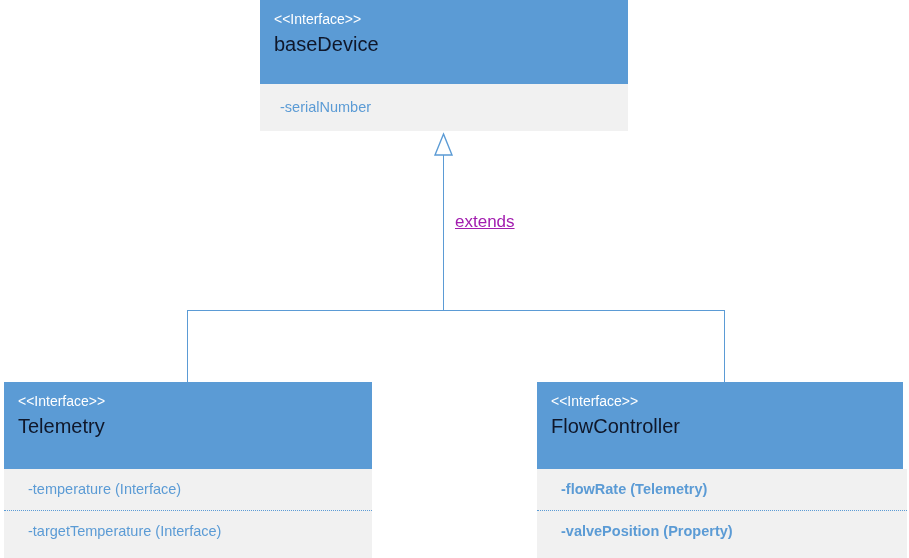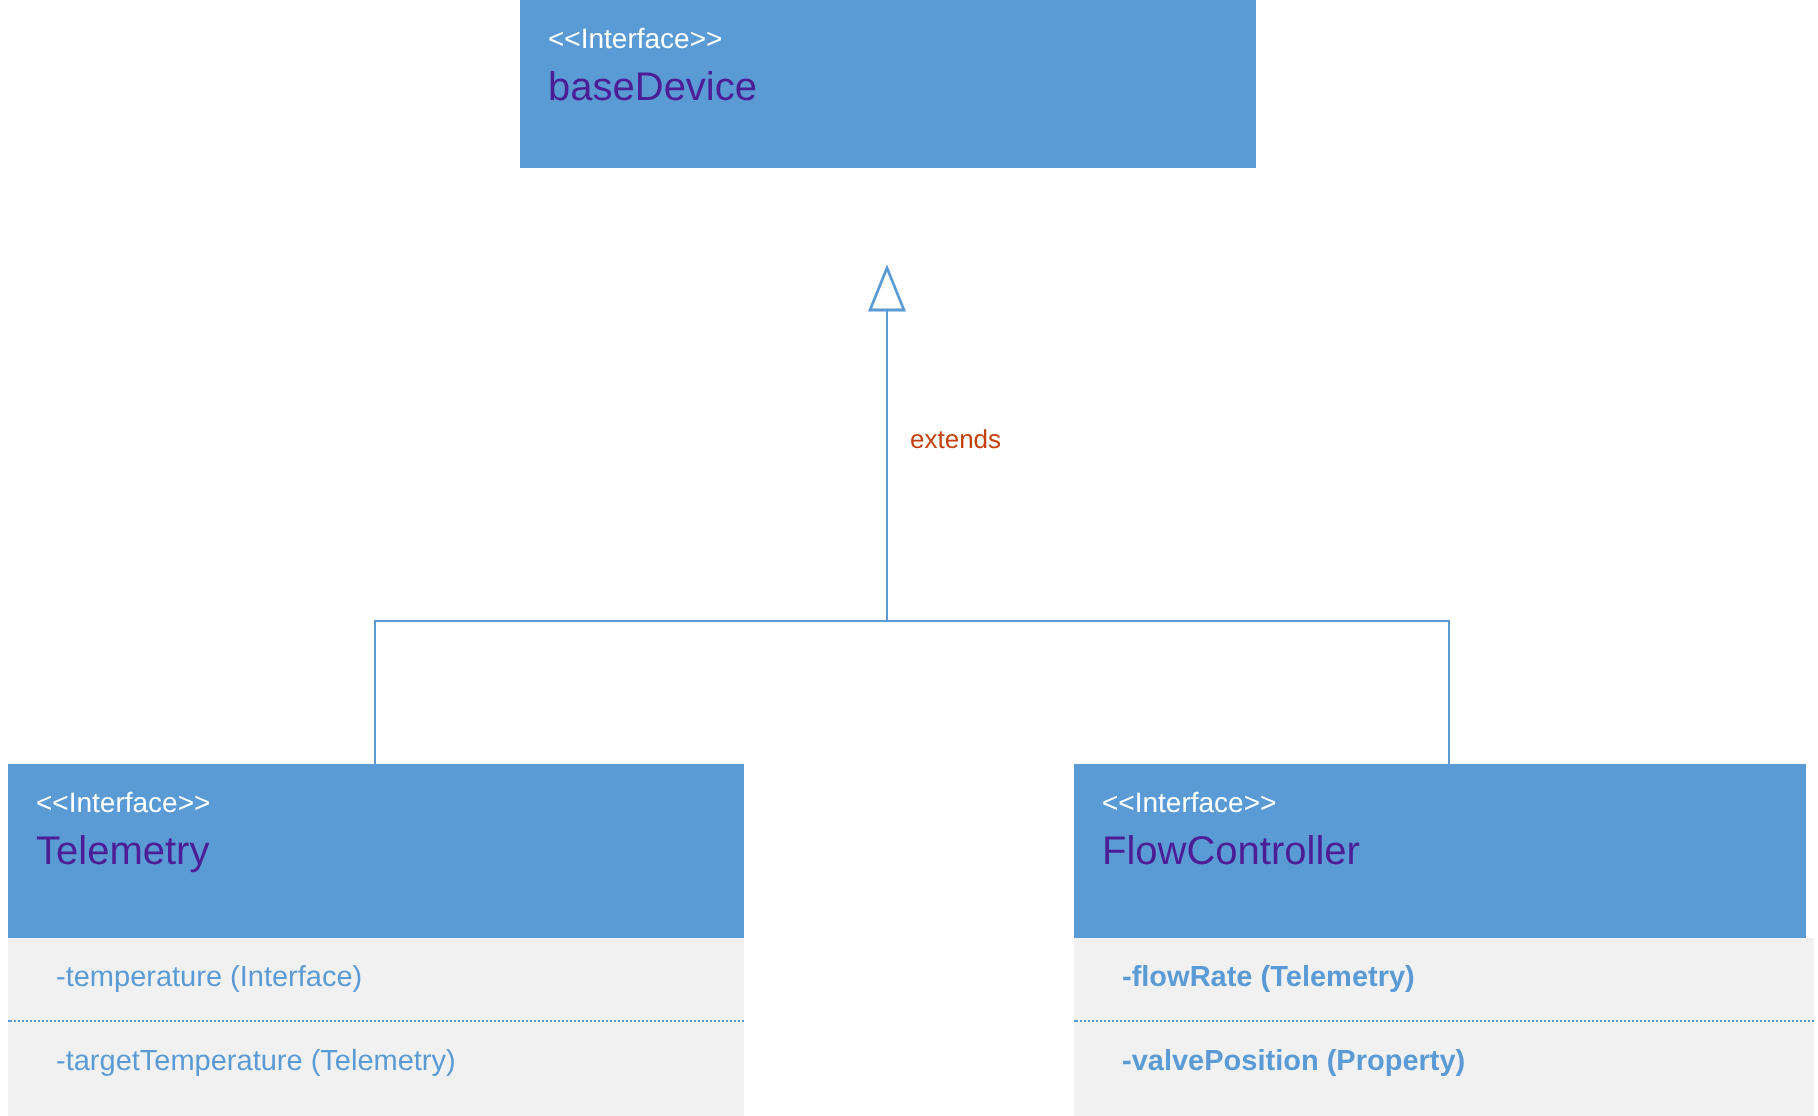--- a/index.html
+++ b/index.html
@@ -33,21 +33,21 @@
   }
   .uml-stereotype {
     font-size: 14px;
     line-height: 20px;
     color: #ffffff;
     white-space: nowrap;
   }
   .uml-name {
     font-size: 20px;
     line-height: 30px;
-    color: #4c1d95;
+    color: #0f172a;
     white-space: nowrap;
   }
   .uml-body {
     background: #f1f1f1;
     box-sizing: border-box;
     overflow: hidden;
   }
   .uml-attr {
     font-size: 14.5px;
     color: #5b9bd5;
@@ -94,34 +94,38 @@
     position: absolute;
     left: 433px;
     top: 132px;
     width: 21px;
     height: 25px;
   }
   #conn-label-extends {
     position: absolute;
     left: 455px;
     top: 212px;
-    font-size: 13px;
-    color: #c2410c;
+    font-size: 17px;
+    color: #a21caf;
     white-space: nowrap;
+    text-decoration: underline;
   }
 </style>
 </head>
 <body>
 
 <div id="canvas">
 
   <div class="uml-class" id="class-basedevice">
     <div class="uml-header">
       <div class="uml-stereotype">&lt;&lt;Interface&gt;&gt;</div>
       <div class="uml-name">baseDevice</div>
+    </div>
+    <div class="uml-body">
+      <div class="uml-attr">-serialNumber</div>
     </div>
   </div>
 
   <svg id="gen-arrow" viewBox="0 0 21 25">
     <polygon points="10.5,2 19,23 2,23" fill="#ffffff" stroke="#5b9bd5" stroke-width="1.4" stroke-linejoin="miter"></polygon>
   </svg>
 
   <div class="conn-line conn-v" id="conn-trunk"></div>
   <div class="conn-line conn-h" id="conn-crossbar"></div>
   <div class="conn-line conn-v" id="conn-drop-left"></div>
@@ -129,21 +133,21 @@
 
   <div id="conn-label-extends">extends</div>
 
   <div class="uml-class" id="class-thermostat">
     <div class="uml-header">
       <div class="uml-stereotype">&lt;&lt;Interface&gt;&gt;</div>
       <div class="uml-name">Telemetry</div>
     </div>
     <div class="uml-body">
       <div class="uml-attr">-temperature (Interface)</div>
-      <div class="uml-attr">-targetTemperature (Telemetry)</div>
+      <div class="uml-attr">-targetTemperature (Interface)</div>
     </div>
   </div>
 
   <div class="uml-class" id="class-flowcontroller">
     <div class="uml-header">
       <div class="uml-stereotype">&lt;&lt;Interface&gt;&gt;</div>
       <div class="uml-name">FlowController</div>
     </div>
     <div class="uml-body">
       <div class="uml-attr">-flowRate (Telemetry)</div>

